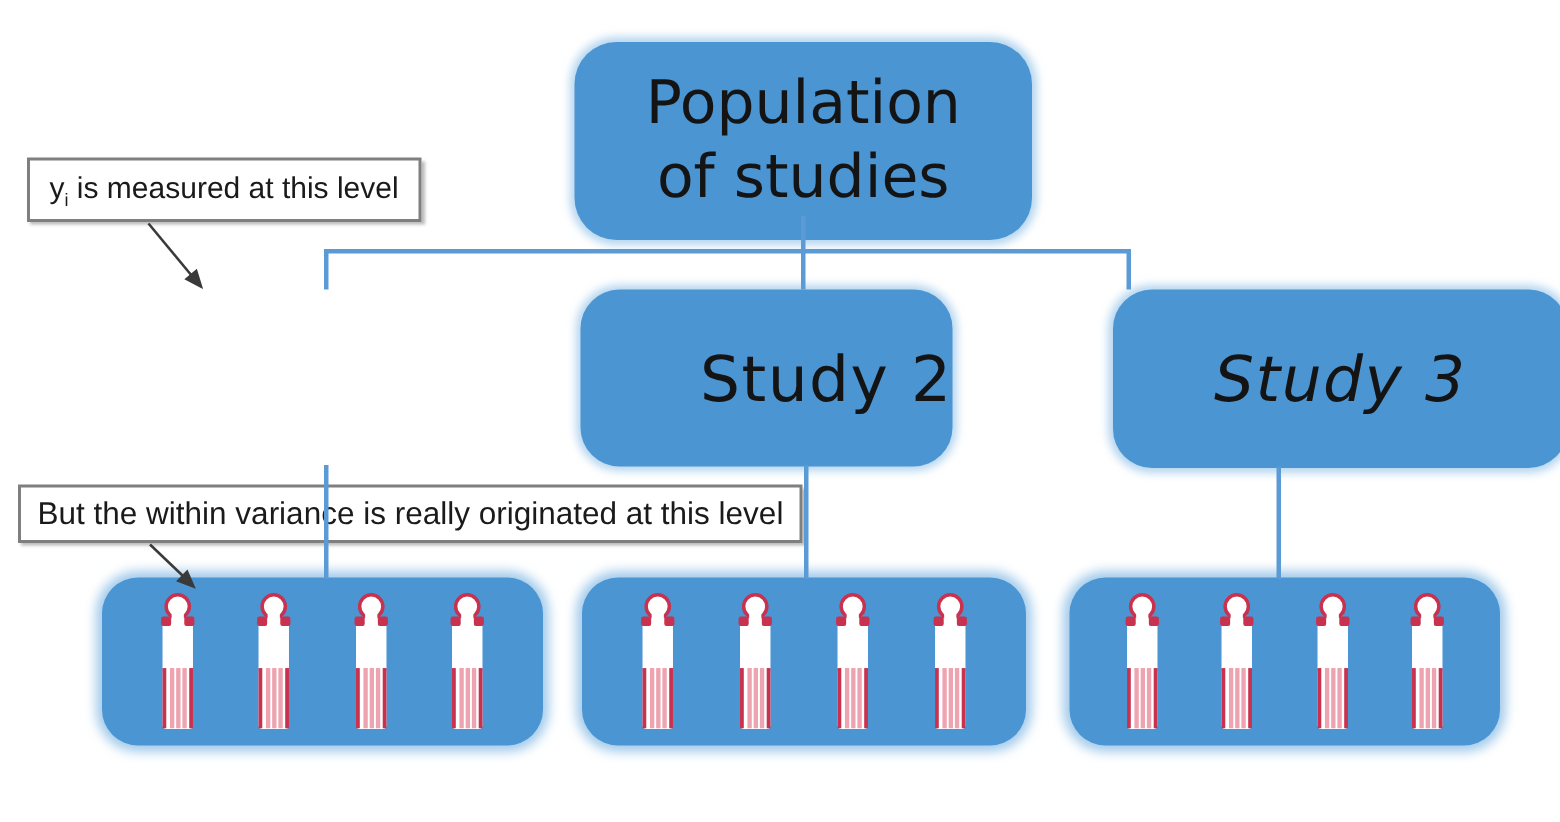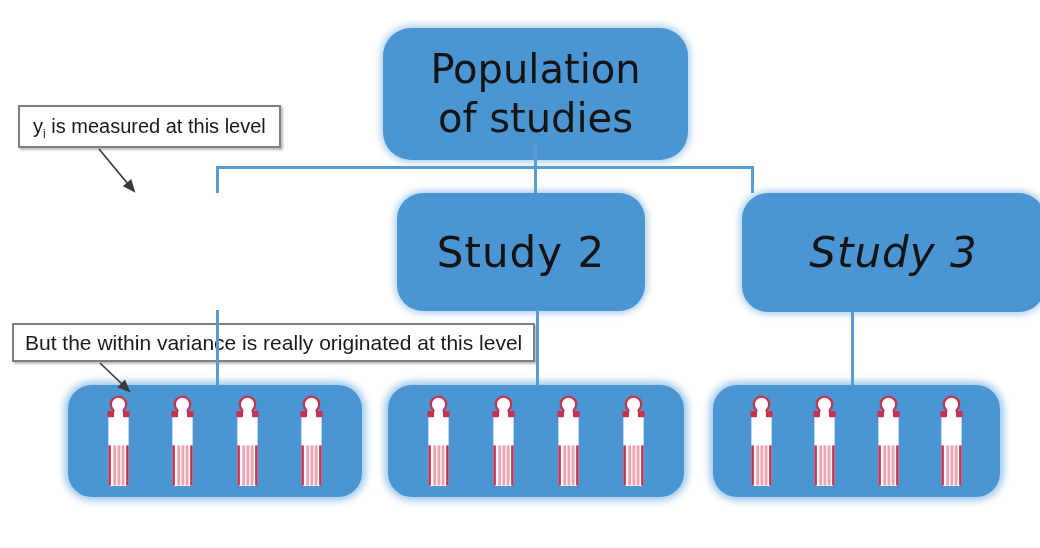--- a/index.html
+++ b/index.html
@@ -17,21 +17,21 @@
     border-radius:28px;
     display:flex;align-items:center;justify-content:center;
     color:#141414;
     box-shadow:0 0 6px 3px rgba(140,190,230,.65);
     z-index:1;
     text-align:center;
   }
   .pop-box{left:383px;top:12px;width:305px;height:132px;font-size:40px;line-height:1.22;padding:0 22px;box-sizing:border-box;margin-top:16px;}
   .study-box{top:193px;height:118px;font-size:42px;letter-spacing:1px;border-radius:26px;}
   .study-1{left:65px;width:305px;}
-  .study-2{left:397px;width:248px;}
+  .study-2{left:387px;width:248px;justify-content:flex-end;}
   .study-3{left:742px;width:303px;height:119px;font-style:italic;}
   .people-group{
     top:385px;height:112px;border-radius:24px;
     display:flex;align-items:center;justify-content:space-evenly;
     box-shadow:0 0 7px 4px rgba(140,190,230,.8);
   }
   .group-1{left:68px;width:294px;}
   .group-2{left:388px;width:296px;}
   .group-3{left:713px;width:287px;}
   .person{width:29px;height:93px;display:block;}

